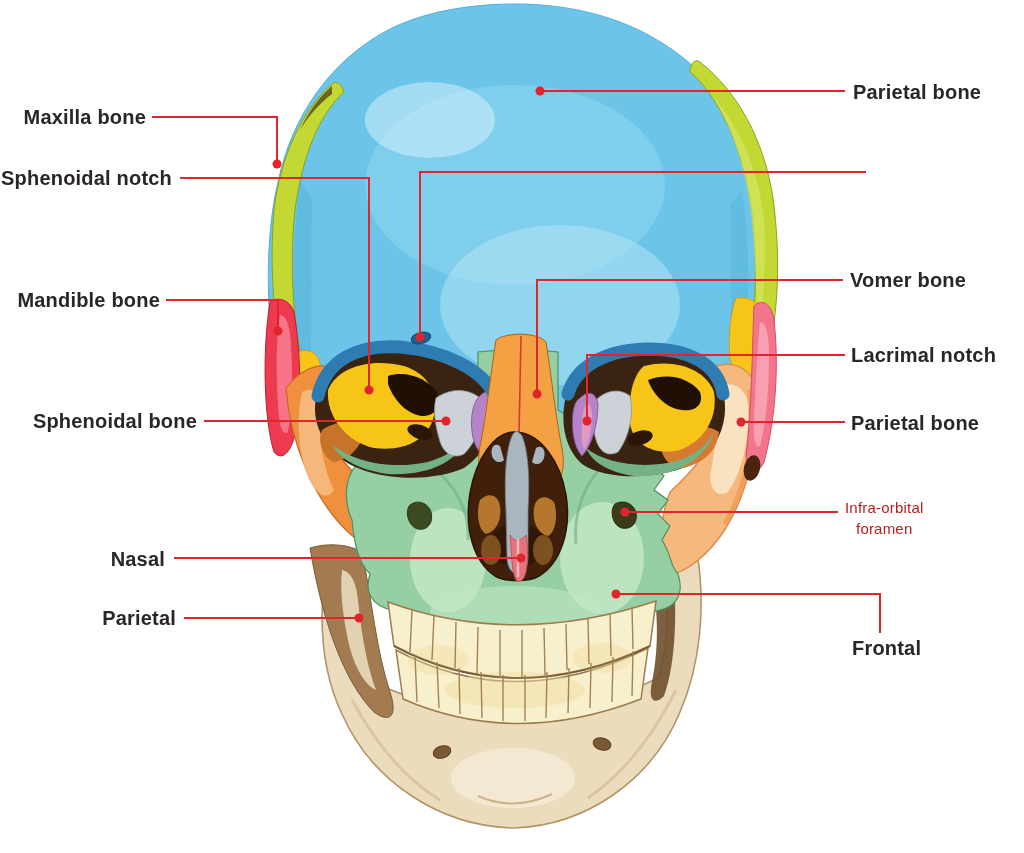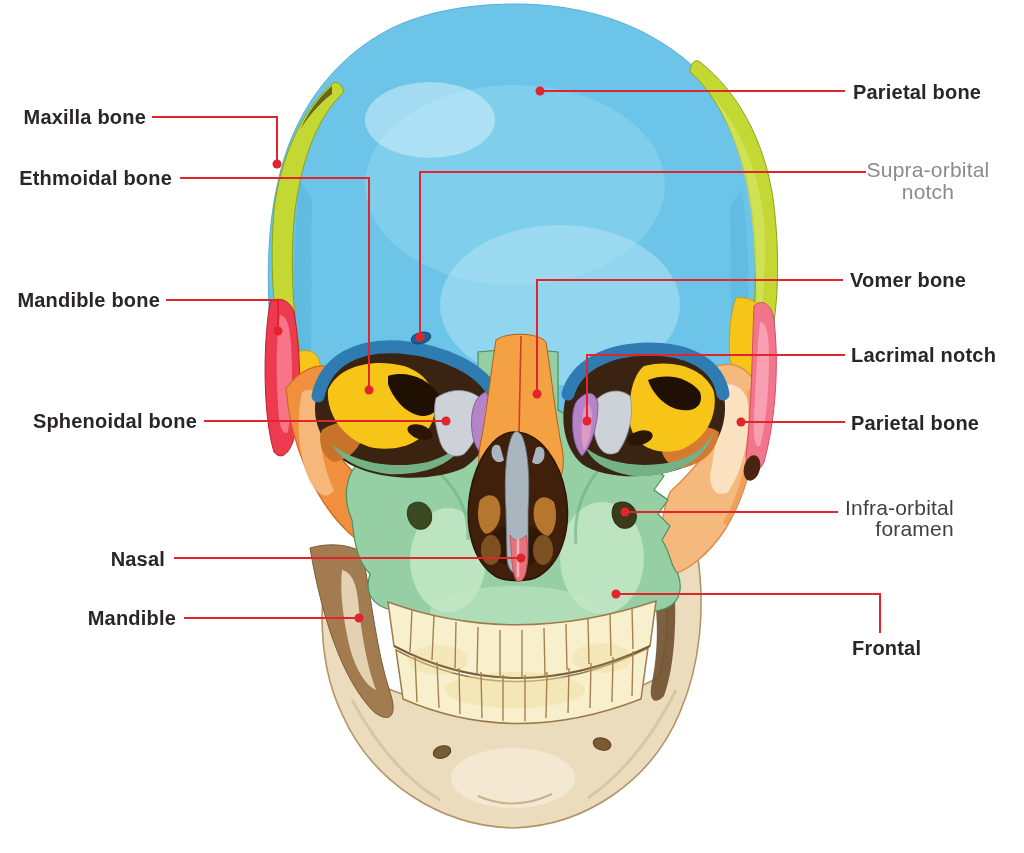--- a/index.html
+++ b/index.html
@@ -3,21 +3,21 @@
 <meta charset="utf-8">
 <style>
   html,body{margin:0;padding:0;background:#ffffff;}
   .stage{position:relative;width:1024px;height:853px;background:#ffffff;overflow:hidden;
          font-family:"Liberation Sans",sans-serif;}
   .stage svg{position:absolute;left:0;top:0;}
   .lbl{position:absolute;white-space:nowrap;font:700 20px/20px "Liberation Sans",sans-serif;
        color:#2a2527;letter-spacing:.2px;}
   .lbl.two{white-space:normal;}
   .lbl.gray{font-weight:400;font-size:21px;line-height:22px;color:#8b8b8e;text-align:center;width:140px;}
-  .lbl.red{font-weight:400;font-size:21px;line-height:21px;color:#404040;text-align:right;}
+  .lbl.red{font-weight:400;font-size:15px;line-height:21px;color:#b91c1c;text-align:center;}
   .lbl span{display:block;}
 </style>
 </head>
 <body>
 
 <div class="stage">
 <svg width="1024" height="853" viewBox="0 0 1024 853">
 
   <g>
     <path d="M 328,552 C 318,610 320,668 342,714 C 372,782 440,826 513,828 C 586,826 652,780 680,712
@@ -223,31 +223,27 @@
     <circle cx="420" cy="337" r="4.5"></circle>
     <circle cx="537" cy="394" r="4.5"></circle>
     <circle cx="587" cy="421" r="4.5"></circle>
     <circle cx="741" cy="422" r="4.5"></circle>
     <circle cx="625" cy="512" r="4.5"></circle>
     <circle cx="616" cy="594" r="4.5"></circle>
   </g>
 </svg>
 
   <div class="lbl" style="top:107px;right:878px">Maxilla bone</div>
-  <div class="lbl" style="top:168px;right:852px">Ethmoidal bone</div>
+  <div class="lbl" style="top:168px;right:852px">Sphenoidal notch</div>
   <div class="lbl" style="top:290px;right:864px">Mandible bone</div>
   <div class="lbl" style="top:411px;right:827px">Sphenoidal bone</div>
   <div class="lbl" style="top:549px;right:859px">Nasal</div>
-  <div class="lbl" style="top:608px;right:848px">Mandible</div>
+  <div class="lbl" style="top:608px;right:848px">Parietal</div>
 
   <div class="lbl" style="top:82px;left:853px">Parietal bone</div>
-  <div class="lbl gray two" style="top:159px;left:858px">
-    <span>Supra-orbital</span>
-    <span>notch</span>
-  </div>
   <div class="lbl" style="top:270px;left:850px">Vomer bone</div>
   <div class="lbl" style="top:345px;left:851px">Lacrimal notch</div>
   <div class="lbl" style="top:413px;left:851px">Parietal bone</div>
   <div class="lbl red two" style="top:497px;left:845px">
     <span>Infra-orbital</span>
     <span>foramen</span>
   </div>
   <div class="lbl" style="top:638px;left:852px">Frontal</div>
 </div>
 

